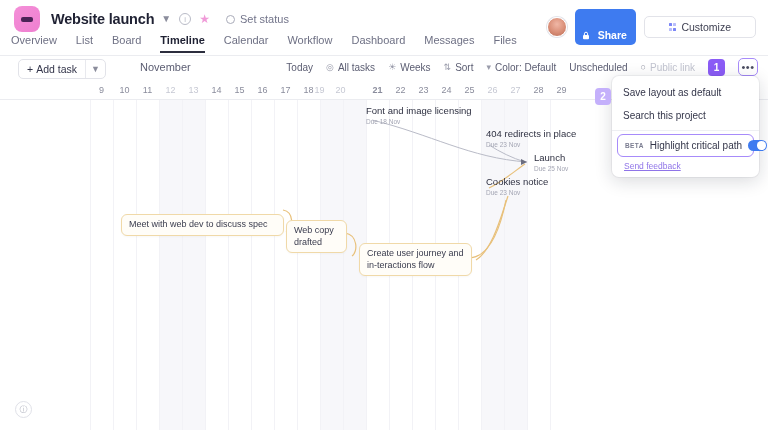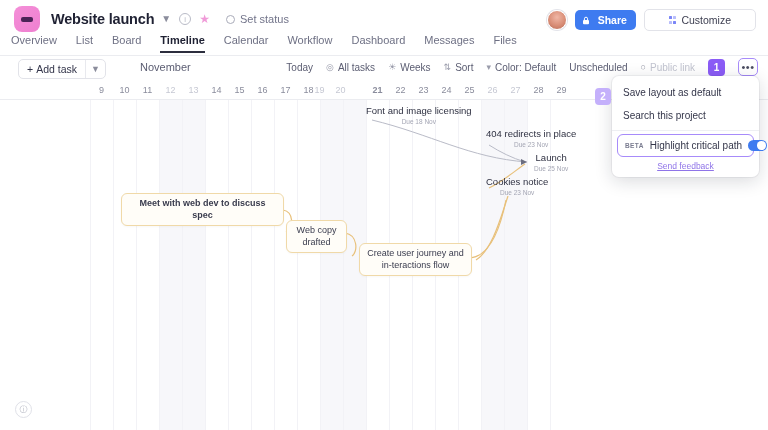--- a/index.html
+++ b/index.html
@@ -3,21 +3,21 @@
 <meta charset="utf-8">
 <style>
   * { box-sizing: border-box; margin: 0; padding: 0; }
   html, body {
     width: 768px; height: 430px;
     font-family: "Liberation Sans", sans-serif;
     background: #ffffff;
     color: #2c2e3e;
     overflow: hidden;
   }
-  #app { position: relative; width: 768px; height: 314px; text-align: center; }
+  #app { position: relative; width: 768px; height: 314px; }
 
   
   .topbar {
     position: absolute; top: 0; left: 0; width: 768px; height: 38px;
     display: flex; align-items: center; padding-left: 14px;
   }
   .proj-icon {
     width: 26px; height: 26px; border-radius: 8px;
     background: linear-gradient(140deg,#f48fd8,#ef7fd0);
     display: flex; align-items: center; justify-content: center;
@@ -48,21 +48,21 @@
     display: flex; align-items: center; gap: 8px;
   }
   .avatar {
     width: 20px; height: 20px; border-radius: 50%;
     background: radial-gradient(circle at 50% 35%, #f0b7a6 0%, #d98e77 55%, #b86c56 100%);
     border: 1.5px solid #fff; box-shadow: 0 0 0 1px #e3e4ea;
   }
   .btn-share {
     display: flex; align-items: center; gap: 8px;
     background: #3e7bf0; color: #fff; border-radius: 5px;
-    font-size: 10.5px; font-weight: 600; padding: 4px 9px 4px 7px;
+    font-size: 10.5px; font-weight: 600; padding: 20px 9px 4px 7px;
     white-space: nowrap;
   }
   .btn-customize {
     display: flex; align-items: center; gap: 5px;
     background: #fff; color: #3c3e50; border: 1px solid #e2e3e9;
     border-radius: 5px; font-size: 10.5px; padding: 4px 24px;
     white-space: nowrap;
   }
   .grid4 { display: grid; grid-template-columns: 3px 3px; grid-template-rows: 3px 3px; gap: 1.5px; }
   .grid4 b { display:block; background:#7b86f7; border-radius:.5px; }
@@ -376,21 +376,21 @@
     </div>
     <div class="tasklabel" style="left:534px; top:53px;">
       <div class="t">Launch</div>
       <div class="d">Due 25 Nov</div>
     </div>
     <div class="tasklabel" style="left:486px; top:77px;">
       <div class="t">Cookies notice</div>
       <div class="d">Due 23 Nov</div>
     </div>
 
-    <div class="card" style="left:121px; top:93px; width:163px;font-weight:bold;">Meet with web dev to discuss spec</div>
+    <div class="card" style="left:121px; top:114px; width:163px;">Meet with web dev to discuss spec</div>
     <div class="card" style="left:286px; top:120px; width:61px;">Web copy drafted</div>
     <div class="card" style="left:359px; top:143px; width:113px;">Create user journey and in-teractions flow</div>
 
     <div class="help">ⓘ</div>
   </div>
 
   <div class="menu">
     <div class="mi">
       <span>Save layout as default</span>
     </div>

